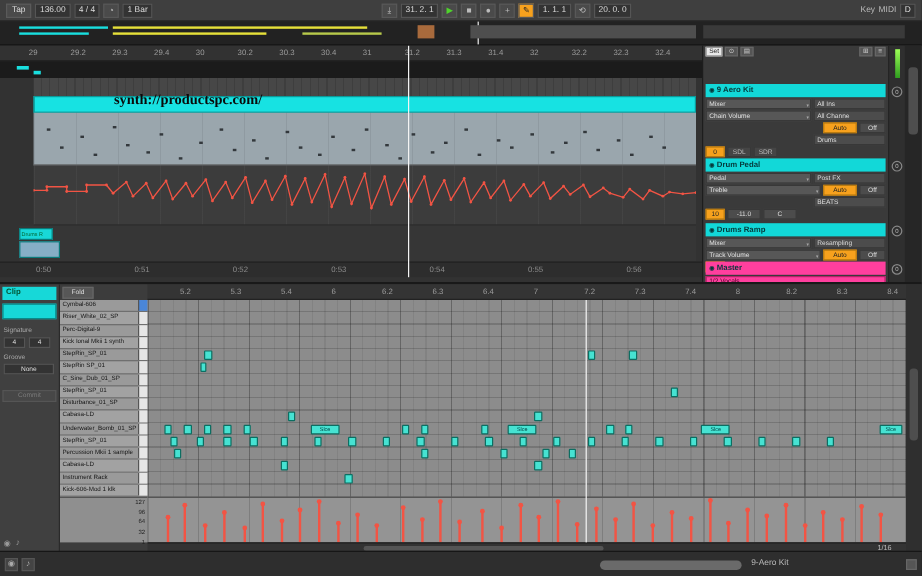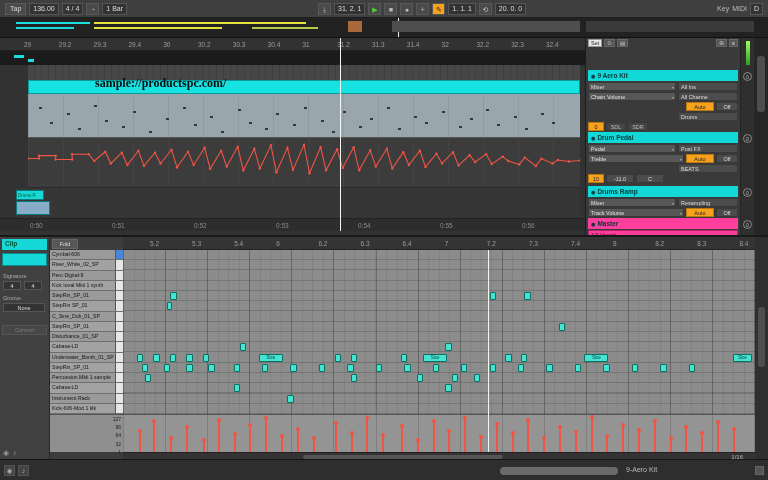--- a/index.html
+++ b/index.html
@@ -163,21 +163,21 @@
       <div class="atick" style="left: 476.4px;">32.2</div>
       <div class="atick" style="left: 511.2px;">32.3</div>
       <div class="atick" style="left: 546px;">32.4</div>
     </div>
   <div class="a-scrub">
     <div class="loopmark" style="left:14px;width:10px;"></div>
     <div class="loopmark" style="left:28px;width:6px;top:8px;"></div>
   </div>
   <div class="lane-top"></div>
   <div class="clipbar"></div>
-  <div class="watermark">sample://productspc.com/</div>
+  <div class="watermark">synth://productspc.com/</div>
   <div class="midi-lane">
       <div class="mdot" style="left: 2%; top: 30%;"></div>
       <div class="mdot" style="left: 4%; top: 65%;"></div>
       <div class="mdot" style="left: 7%; top: 45%;"></div>
       <div class="mdot" style="left: 9%; top: 80%;"></div>
       <div class="mdot" style="left: 12%; top: 25%;"></div>
       <div class="mdot" style="left: 14%; top: 60%;"></div>
       <div class="mdot" style="left: 17%; top: 75%;"></div>
       <div class="mdot" style="left: 19%; top: 40%;"></div>
       <div class="mdot" style="left: 22%; top: 85%;"></div>

